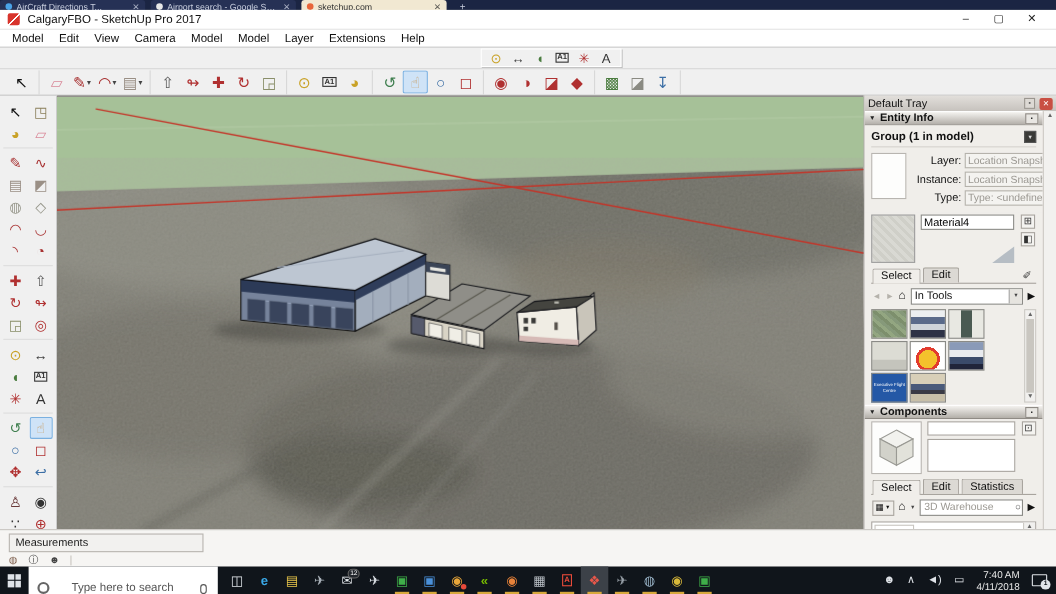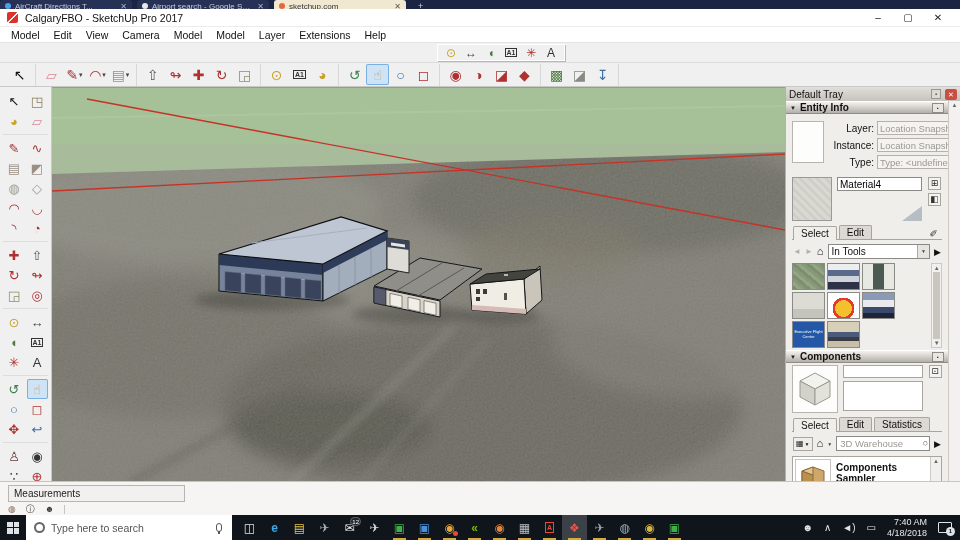--- a/index.html
+++ b/index.html
@@ -131,21 +131,21 @@
 .measure-box{position:absolute;left:8px;top:3px;width:177px;height:17px;border:1px solid #b8b5b0;background:#f2f1ef;display:flex;align-items:center;padding-left:5px;color:#222}
 .sb-icons{position:absolute;left:8px;top:23px;display:flex;gap:10px;align-items:center}
 .sbicon{font-size:9px;line-height:1}
 .sbsep{width:1px;height:9px;background:#c8c5c0}
 
 
 .taskbar{position:absolute;top:515px;left:0;width:960px;height:25px;background:#10151b;display:flex;align-items:stretch;color:#e8e8e8}
 .startbtn{width:26px;display:flex;align-items:center;justify-content:center;flex:none}
 .winlogo{width:12px;height:12px;display:grid;grid-template-columns:1fr 1fr;grid-template-rows:1fr 1fr;gap:1px}
 .winlogo i{background:#dfe3e8}
-.tsearch{width:206px;background:#fff;display:flex;align-items:center;gap:6px;padding:0 8px;flex:none}
+.tsearch{width:172px;background:#fff;display:flex;align-items:flex-end;gap:20px;padding:0 8px;flex:none}
 .cortana{width:11px;height:11px;border:2px solid #666;border-radius:50%;flex:none}
 .tsearch input{border:none;outline:none;flex:1;font-size:10.5px;background:transparent;color:#333;font-family:inherit;min-width:0}
 .tsearch input::placeholder{color:#555}
 .mic{width:6px;height:9px;border:1px solid #555;border-radius:3px;position:relative;flex:none;margin-right:2px}
 .mic::after{content:'';position:absolute;left:1px;bottom:-3px;width:2px;height:3px;background:#555}
 .apps{display:flex;margin-left:5px}
 .app{width:25px;display:flex;align-items:center;justify-content:center;position:relative;font-size:12px}
 .app.active{background:#3c4148}
 .app.running::after{content:'';position:absolute;bottom:0;left:6px;right:6px;height:2px;background:#d8a93c}
 .tbadge{position:absolute;top:2px;right:1px;min-width:9px;height:9px;border-radius:5px;background:#23272d;color:#fff;font-size:6px;line-height:9px;text-align:center;padding:0 1px;border:1px solid #666}
@@ -572,20 +572,24 @@
     </div>
     <div class="traymain">
       <div class="traycol" style="display:flex;flex-direction:column">
 
         <div class="sechead">
           <span class="caret">▼</span>
           <span>Entity Info</span>
           <span class="secbtn">▪</span>
         </div>
         <div class="secbody">
+          <div class="egroup-row">
+            <span>Group (1 in model)</span>
+            <span class="elock">▾</span>
+          </div>
           <div class="entity-grid">
             <div class="ethumb"></div>
             <div class="efields" id="efields">
                 <div class="efrow">
                   <span class="eflab">Layer:</span>
                   <div class="efctrl">
                     <span class="efval">Location Snapshot</span>
                   </div>
                 </div>
                 <div class="efrow">
@@ -802,21 +806,21 @@
           <span style="color: rgb(63, 174, 73);">▣</span>
         </div>
       </div>
     <div class="tright">
       <span class="trico">☻</span>
       <span class="trico">∧</span>
       <span class="trico">◄)</span>
       <span class="trico">▭</span>
       <div class="clock">
         <div>7:40 AM</div>
-        <div>4/18/2018</div>
+        <div>4/11/2018</div>
       </div>
       <div class="action">
         <span class="abadge">1</span>
       </div>
     </div>
   </div>
 
 </div>
 
 </body></html>

